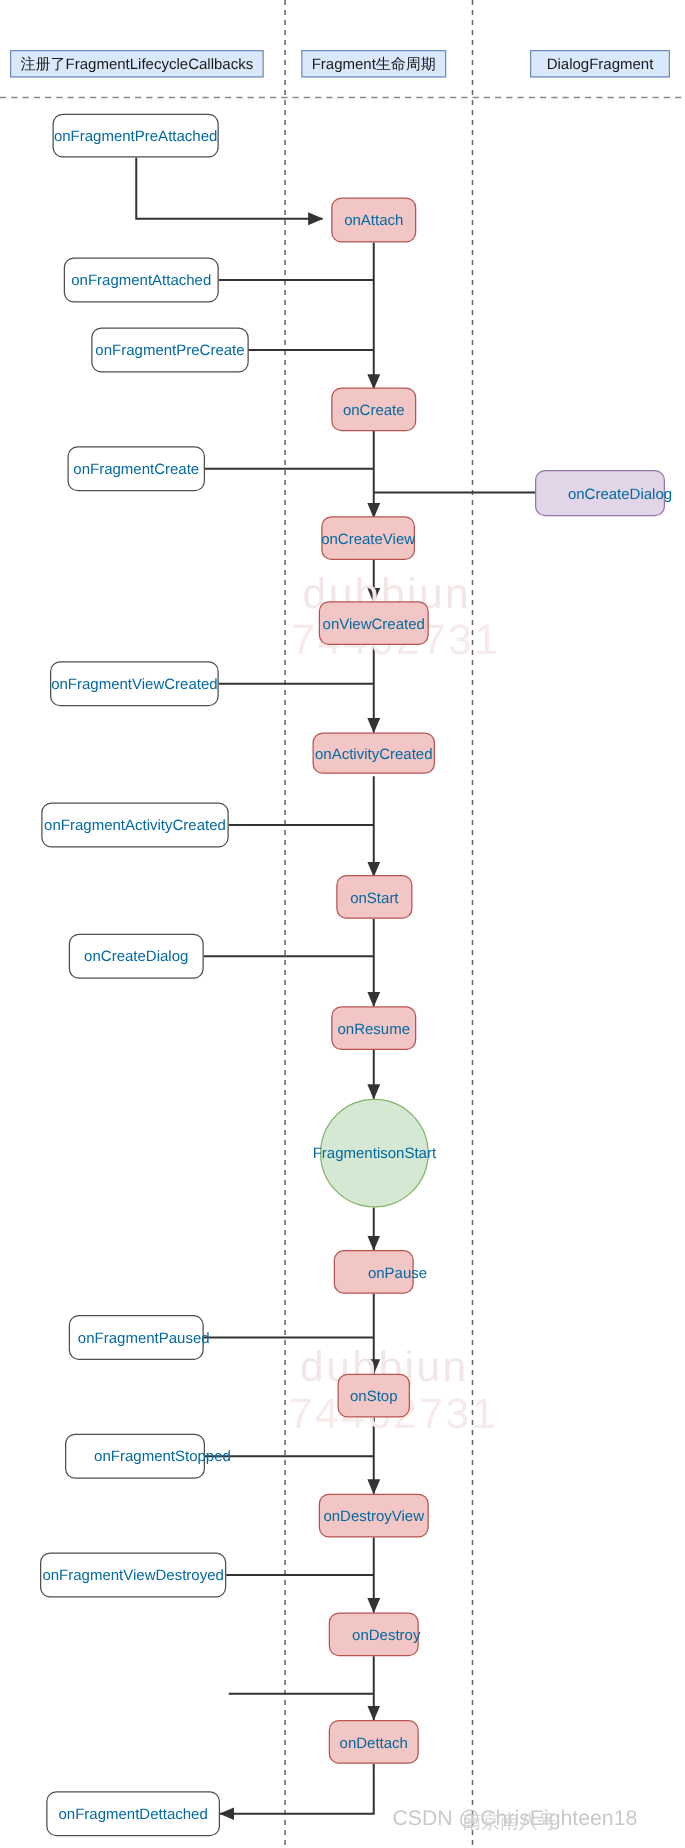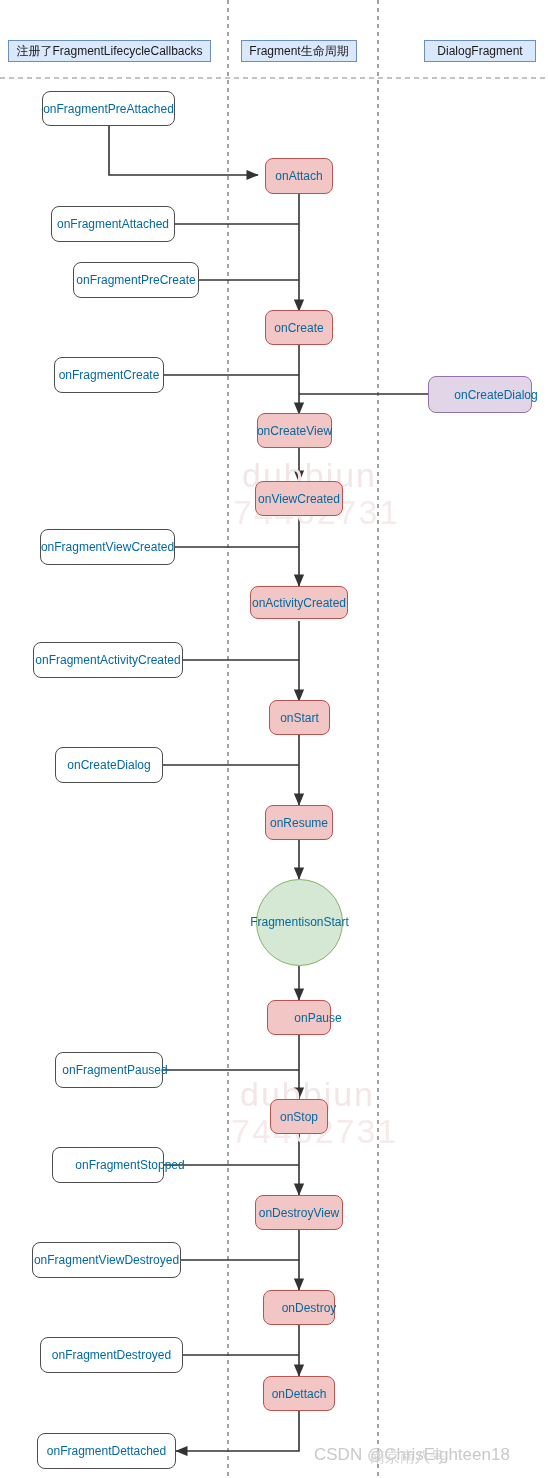--- a/index.html
+++ b/index.html
@@ -173,21 +173,20 @@
   <div class="node callback" style="left:33px; top:642px; width:150px; height:36px;">onFragmentActivityCreated</div>
 
   <div class="node callback" style="left:55px; top:747px; width:108px; height:36px;">onCreateDialog</div>
 
   <div class="node callback" style="left:55px; top:1052px; width:108px; height:36px;padding-left:12px;">onFragmentPaused</div>
 
   <div class="node callback" style="left:52px; top:1147px; width:112px; height:36px;padding-left:44px;">onFragmentStopped</div>
 
   <div class="node callback" style="left:32px; top:1242px; width:149px; height:36px;">onFragmentViewDestroyed</div>
 
-  <div class="node callback" style="left:40px; top:1337px; width:143px; height:36px;">onFragmentDestroyed</div>
 
   <div class="node callback" style="left:37px; top:1433px; width:139px; height:36px;">onFragmentDettached</div>
 
   <div class="node lifecycle" style="left:265px; top:158px; width:68px; height:36px;">onAttach</div>
 
   <div class="node lifecycle" style="left:265px; top:310px; width:68px; height:35px;">onCreate</div>
 
   <div class="node lifecycle" style="left:257px; top:413px; width:75px; height:35px;">onCreateView</div>
 
   <div class="node lifecycle" style="left:255px; top:481px; width:88px; height:35px;">onViewCreated</div>

